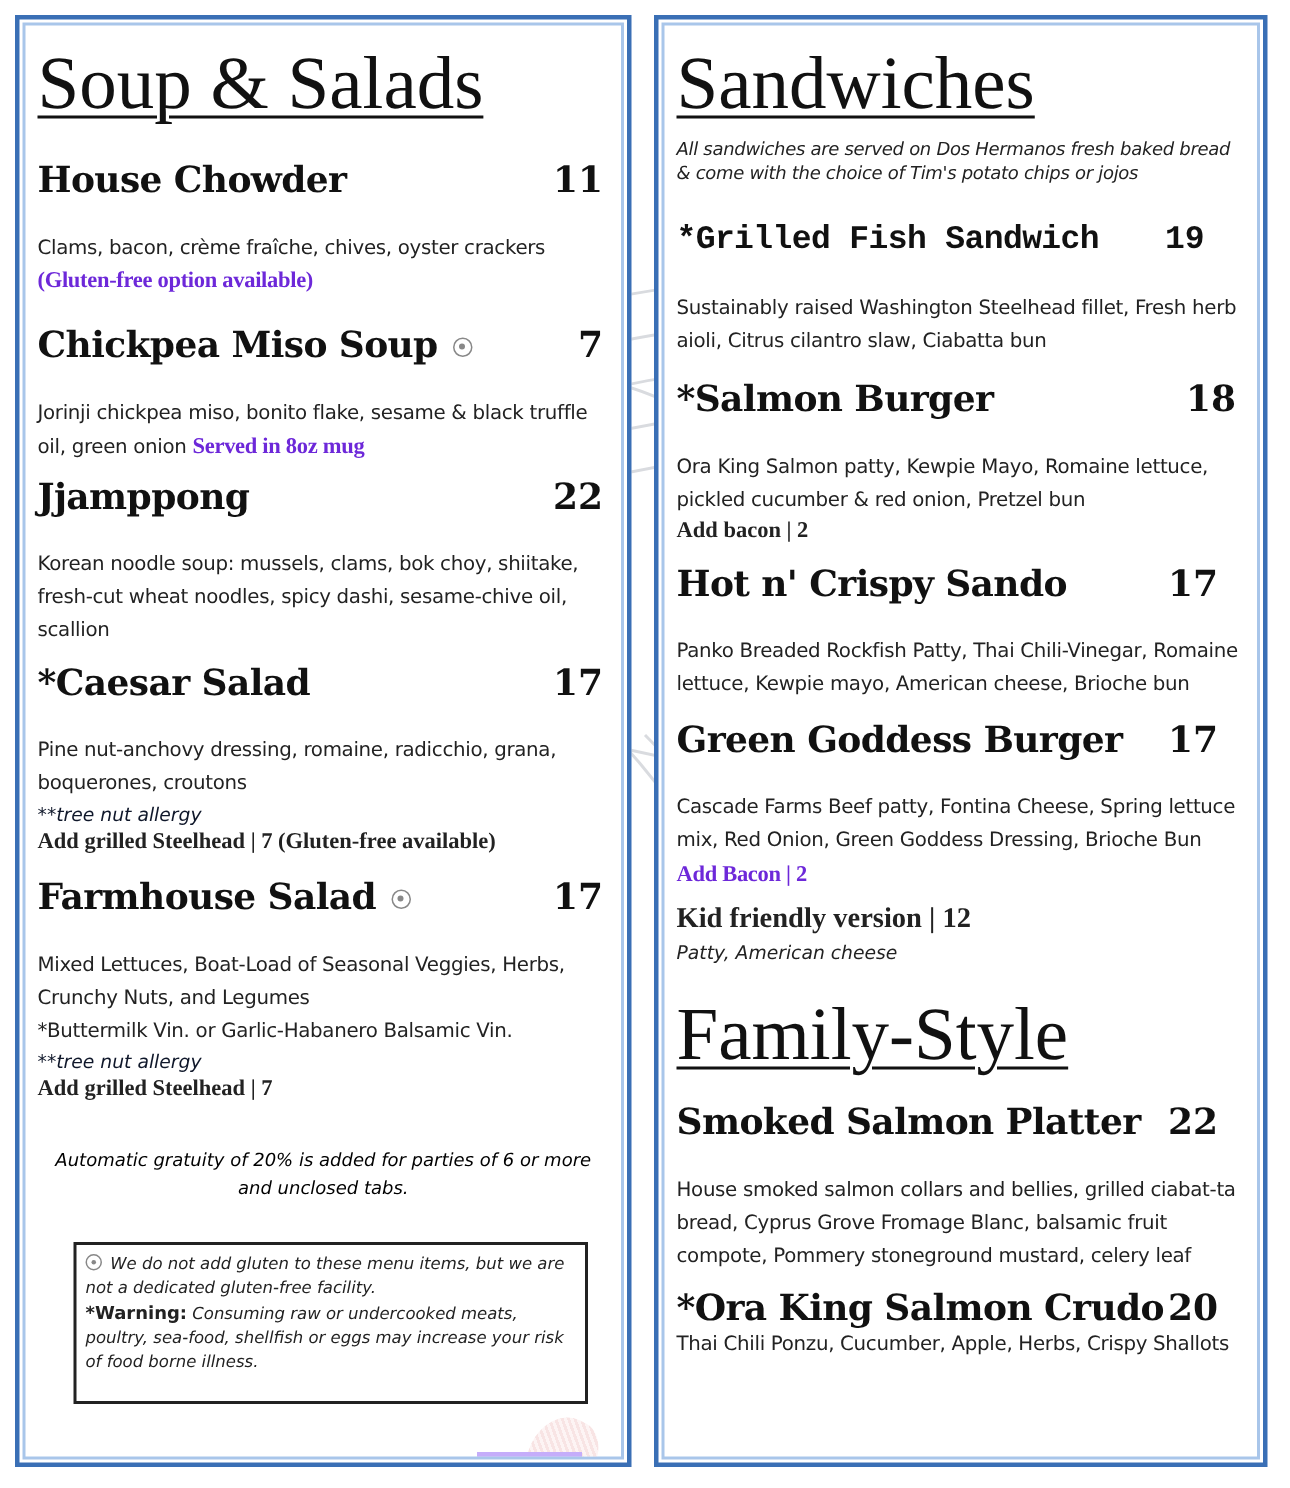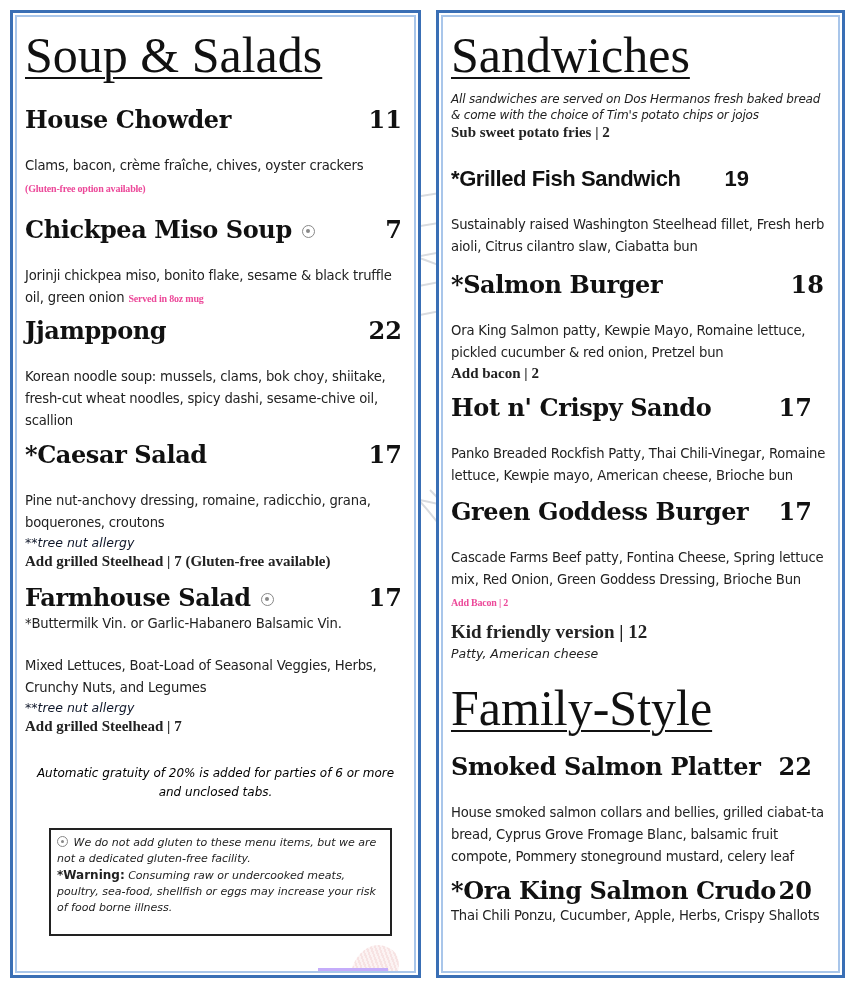--- a/index.html
+++ b/index.html
@@ -46,21 +46,21 @@
 
   .item { margin-top: 14px; }
   .item-head {
     display: flex; justify-content: space-between; align-items: baseline;
     font-family: "DejaVu Serif", serif;
     font-weight: bold;
     font-size: 24px;
     line-height: 30px;
     color: #111;
   }
-  .item-head.sans { font-family: Liberation Sans, sans-serif; }
+  .item-head.sans { font-family: Liberation Mono, monospace; }
   .item-name { letter-spacing: -0.4px; display: flex; align-items: center; }
   .price { padding-right: 4px; }
   .gf-icon {
     display: inline-block; width: 13px; height: 13px; border-radius: 50%;
     border: 1.3px solid #888; position: relative; margin-left: 10px; top: 1px;
   }
   .gf-icon::after {
     content: ""; position: absolute; left: 3px; top: 3px; width: 4px; height: 4px;
     border-radius: 50%; background: #888;
   }
@@ -71,22 +71,22 @@
     font-family: "DejaVu Sans", sans-serif;
     font-size: 13.2px;
     line-height: 22px;
     color: #222;
     margin-top: 20px;
     letter-spacing: -0.2px;
   }
   .bold-serif {
     font-family: "Liberation Serif", serif;
     font-weight: bold;
-    font-size: 10px;
-    color: #ec4899;
+    font-size: 15px;
+    color: #6d28d9;
   }
   .bold-line {
     font-family: "Liberation Serif", serif;
     font-weight: bold;
     font-size: 15px;
     line-height: 19px;
     color: #222;
   }
   .allergy {
     font-family: "DejaVu Sans", sans-serif;
@@ -250,22 +250,22 @@
       </div>
 
       <div class="item" style="margin-top:12px">
         <div class="item-head">
           <span class="item-name">
             <span>Farmhouse Salad</span>
             <span class="gf-icon"></span>
           </span>
           <span class="price">17</span>
         </div>
+        <div class="desc">Mixed Lettuces, Boat-Load of Seasonal Veggies, Herbs, Crunchy Nuts, and Legumes</div>
         <div class="desc" style="margin-top:0">*Buttermilk Vin. or Garlic-Habanero Balsamic Vin.</div>
-        <div class="desc">Mixed Lettuces, Boat-Load of Seasonal Veggies, Herbs, Crunchy Nuts, and Legumes</div>
         <div class="allergy">**tree nut allergy</div>
         <div class="bold-line">Add grilled Steelhead | 7</div>
       </div>
 
       <div class="gratuity">Automatic gratuity of 20% is added for parties of 6 or more and unclosed tabs.</div>
 
       <div class="notice-box">
         <span class="gf-icon small"></span>
         <span class="it">We do not add gluten to these menu items, but we are not a dedicated gluten-free facility.</span><br>
         <span class="warn">*Warning:</span>
@@ -292,21 +292,20 @@
       </div>
     </div>
   </div>
 </div>
 
 <div class="panel right">
   <div class="panel-inner">
     <div class="content">
       <span class="section-title">Sandwiches</span>
       <div class="intro" style="margin-top:8px">All sandwiches are served on Dos Hermanos fresh baked bread &amp; come with the choice of  Tim's potato chips or jojos</div>
-      <div class="bold-line sub-line">Sub sweet potato fries | 2</div>
 
       <div class="item gap-lg">
         <div class="item-head sans" style="justify-content:flex-start">
           <span class="item-name" style="font-size:22px">*Grilled Fish Sandwich</span>
           <span class="price" style="margin-left:44px;font-size:22px">19</span>
         </div>
         <div class="desc">Sustainably raised Washington Steelhead fillet, Fresh herb aioli, Citrus cilantro slaw, Ciabatta bun</div>
       </div>
 
       <div class="item" style="margin-top:12px">

